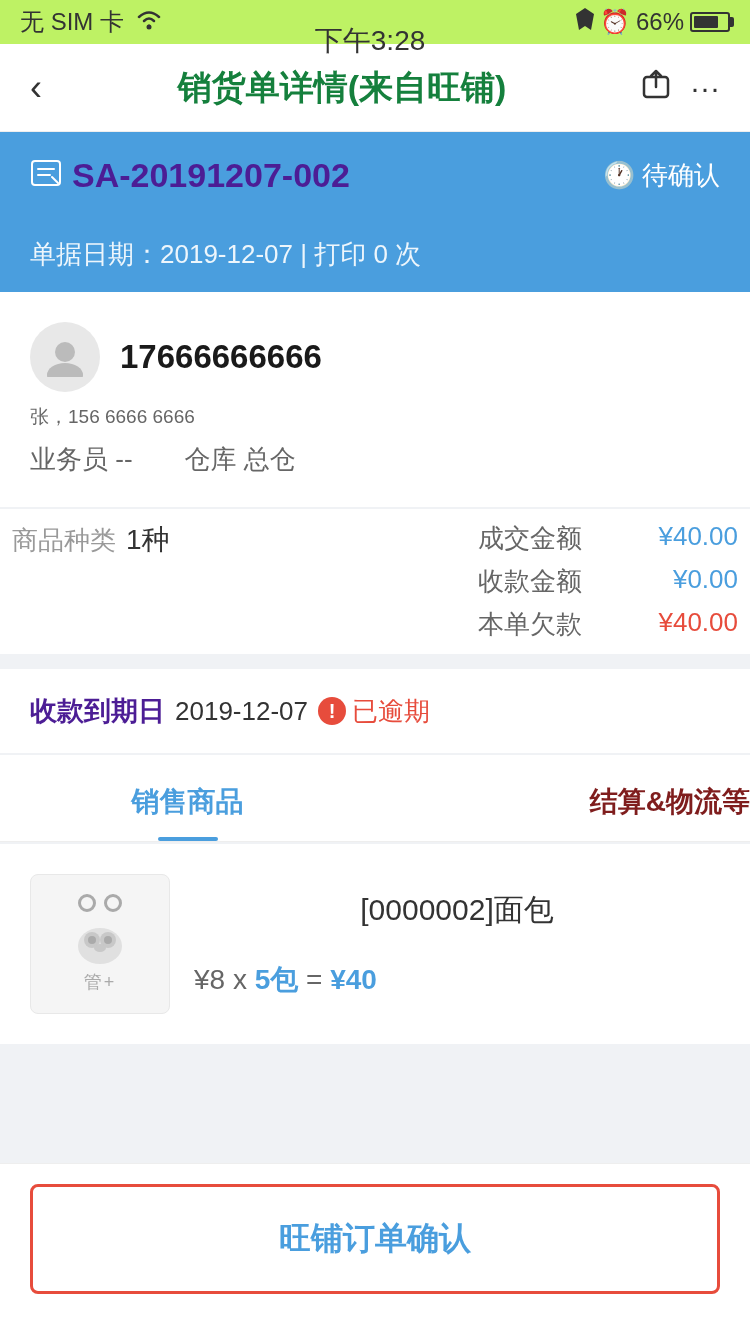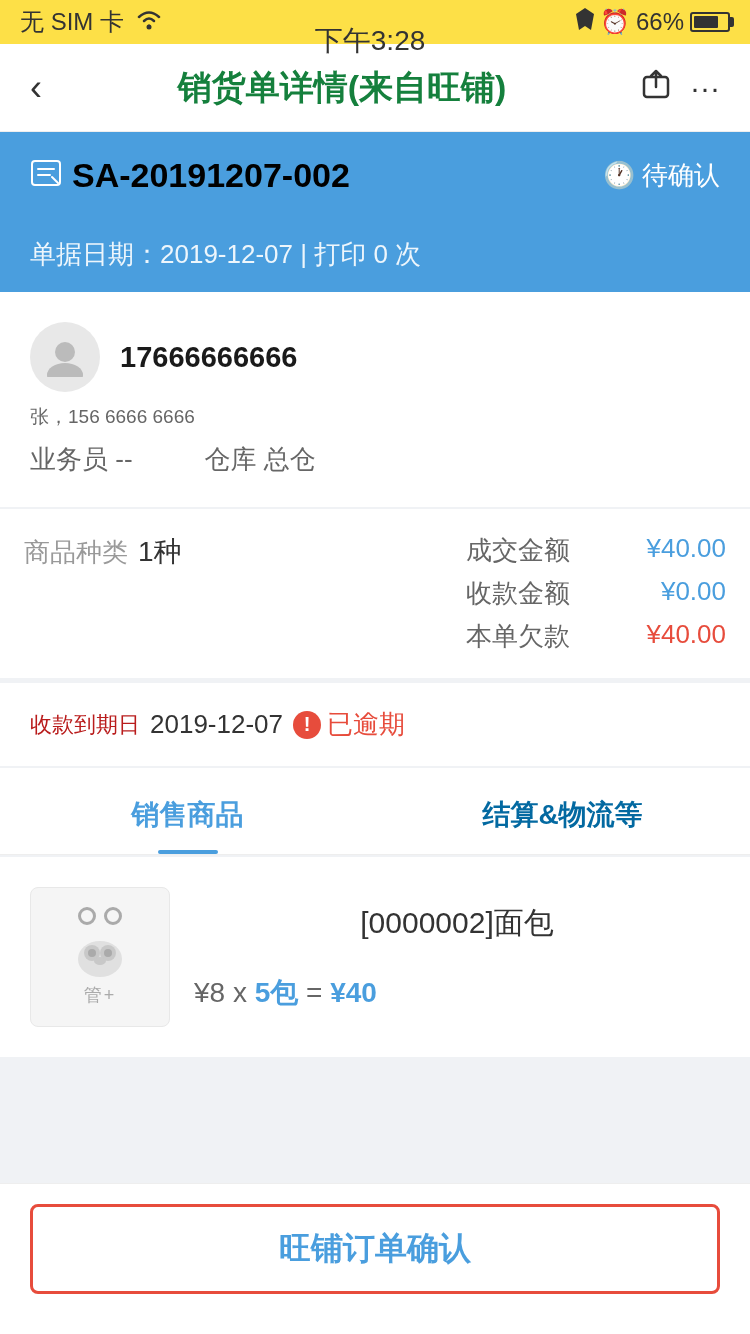--- a/index.html
+++ b/index.html
@@ -9,21 +9,21 @@
       min-height: 1334px;
       font-family: -apple-system, "PingFang SC", "Helvetica Neue", sans-serif;
       background: #f0f2f5;
       font-size: 28px;
       color: #333;
     }
 
     
     .status-bar {
       height: 44px;
-      background: #fde047;
+      background: #bef264;
       display: flex;
       align-items: center;
       justify-content: space-between;
       padding: 0 20px;
       font-size: 24px;
       font-weight: 500;
     }
     .status-left {
       display: flex;
       align-items: center;
@@ -113,21 +113,21 @@
     }
     .order-id-row {
       display: flex;
       align-items: center;
       justify-content: space-between;
       margin-bottom: 10px;
     }
     .order-id {
       font-size: 34px;
       font-weight: 700;
-      color: #000000;
+      color: #4c1d95;
       display: flex;
       align-items: center;
       gap: 10px;
     }
     .order-status {
       font-size: 26px;
       color: #fff;
       display: flex;
       align-items: center;
       gap: 6px;
@@ -156,43 +156,43 @@
       border-radius: 50%;
       background: #e8e8e8;
       display: flex;
       align-items: center;
       justify-content: center;
       font-size: 36px;
       color: #aaa;
       flex-shrink: 0;
     }
     .customer-name {
-      font-size: 29px;
+      font-size: 33px;
       font-weight: 600;
       color: #1a1a1a;
     }
     .customer-sub {
       font-size: 19px;
       color: #666;
       margin-bottom: 12px;
     }
     .customer-meta {
       display: flex;
-      gap: 72px;
+      gap: 52px;
     }
     .meta-item {
       font-size: 26px;
       color: #666;
     }
 
     
     .summary-section {
       background: #fff;
-      padding: 24px;
-      margin-bottom: 5px;
+      padding: 12px;
+      margin-bottom: 15px;
     }
     .summary-row {
       display: flex;
       justify-content: space-between;
       align-items: flex-start;
     }
     .summary-left {
       display: flex;
       align-items: center;
       gap: 10px;
@@ -230,22 +230,23 @@
     
     .due-section {
       background: #fff;
       padding: 24px 30px;
       margin-bottom: 2px;
       display: flex;
       align-items: center;
       gap: 10px;
     }
     .due-label {
-      font-size: 22px;
-      color: #b91c1c;
+      font-size: 27px;
+      color: #4c1d95;
+      font-weight: bold;
     }
     .due-date {
       font-size: 26px;
       color: #333;
     }
     .overdue-badge {
       display: flex;
       align-items: center;
       gap: 6px;
       background: transparent;
@@ -282,21 +283,22 @@
       padding: 28px 0 20px;
       font-size: 28px;
       cursor: pointer;
       position: relative;
       font-weight: bold;
     }
     .tab-item.active {
       color: #4a9ede;
     }
     .tab-item.inactive {
-      color: #0369a1;
+      color: #7f1d1d;
+      text-align: right;
     }
     .tab-underline {
       position: absolute;
       bottom: 0;
       left: 50%;
       transform: translateX(-50%);
       width: 60px;
       height: 4px;
       background: #4a9ede;
       border-radius: 2px;
@@ -353,21 +355,21 @@
       position: fixed;
       bottom: 0;
       left: 0;
       width: 750px;
       background: #fff;
       padding: 20px 30px 40px;
       border-top: 1px solid #eee;
     }
     .confirm-btn {
       width: 100%;
-      height: 90px;
+      height: 110px;
       border: 3px solid #e74c3c;
       border-radius: 8px;
       background: #fff;
       color: #4a9ede;
       font-size: 32px;
       font-weight: 600;
       cursor: pointer;
       display: flex;
       align-items: center;
       justify-content: center;

